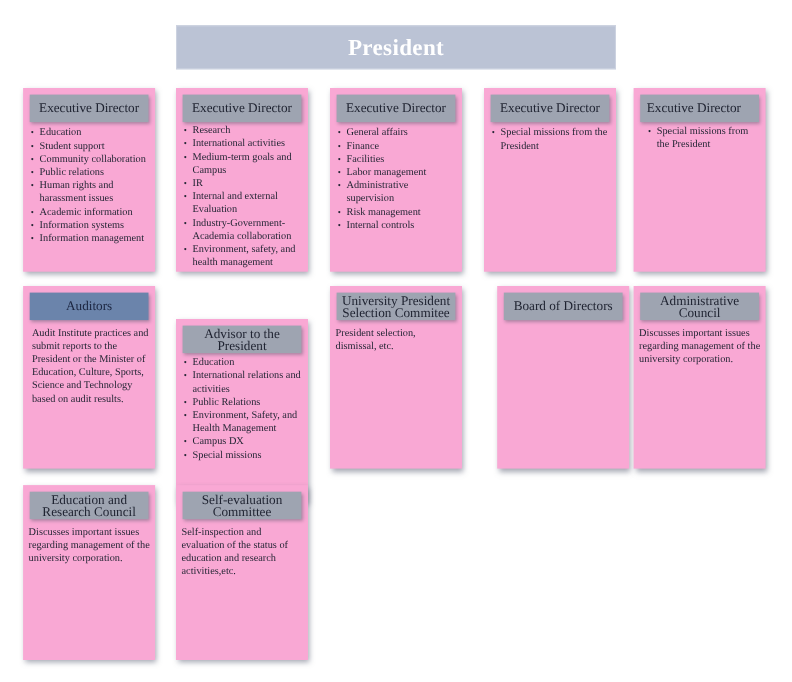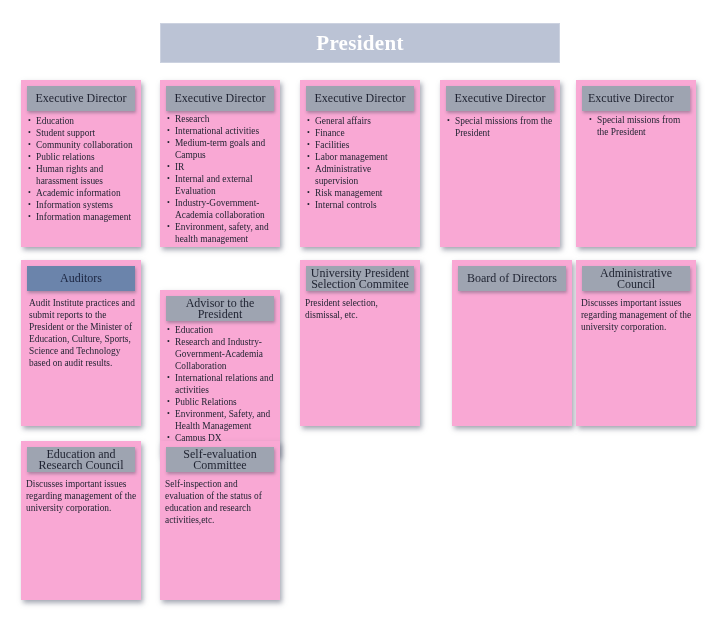--- a/index.html
+++ b/index.html
@@ -163,21 +163,20 @@
     </div>
   <p class="desc" style="padding-left:4px;">Audit Institute practices and submit reports to the President or the Minister of Education, Culture, Sports, Science and Technology based on audit results.</p>
 </div>
 
 <div class="card" style="left:160px; top:246px; height:166px;margin-top:44px;">
   <div class="card-header">
       <span>Advisor to the President</span>
     </div>
   <ul style="margin-top:3px;">
     <li>Education</li>
-    <li>Research and Industry-Government-Academia Collaboration</li>
     <li>International relations and activities</li>
     <li>Public Relations</li>
     <li>Environment, Safety, and Health Management</li>
     <li>Campus DX</li>
     <li>Special  missions</li>
   </ul>
 </div>
 
 <div class="card" style="left:300px; top:260px; height:166px;">
   <div class="card-header">

